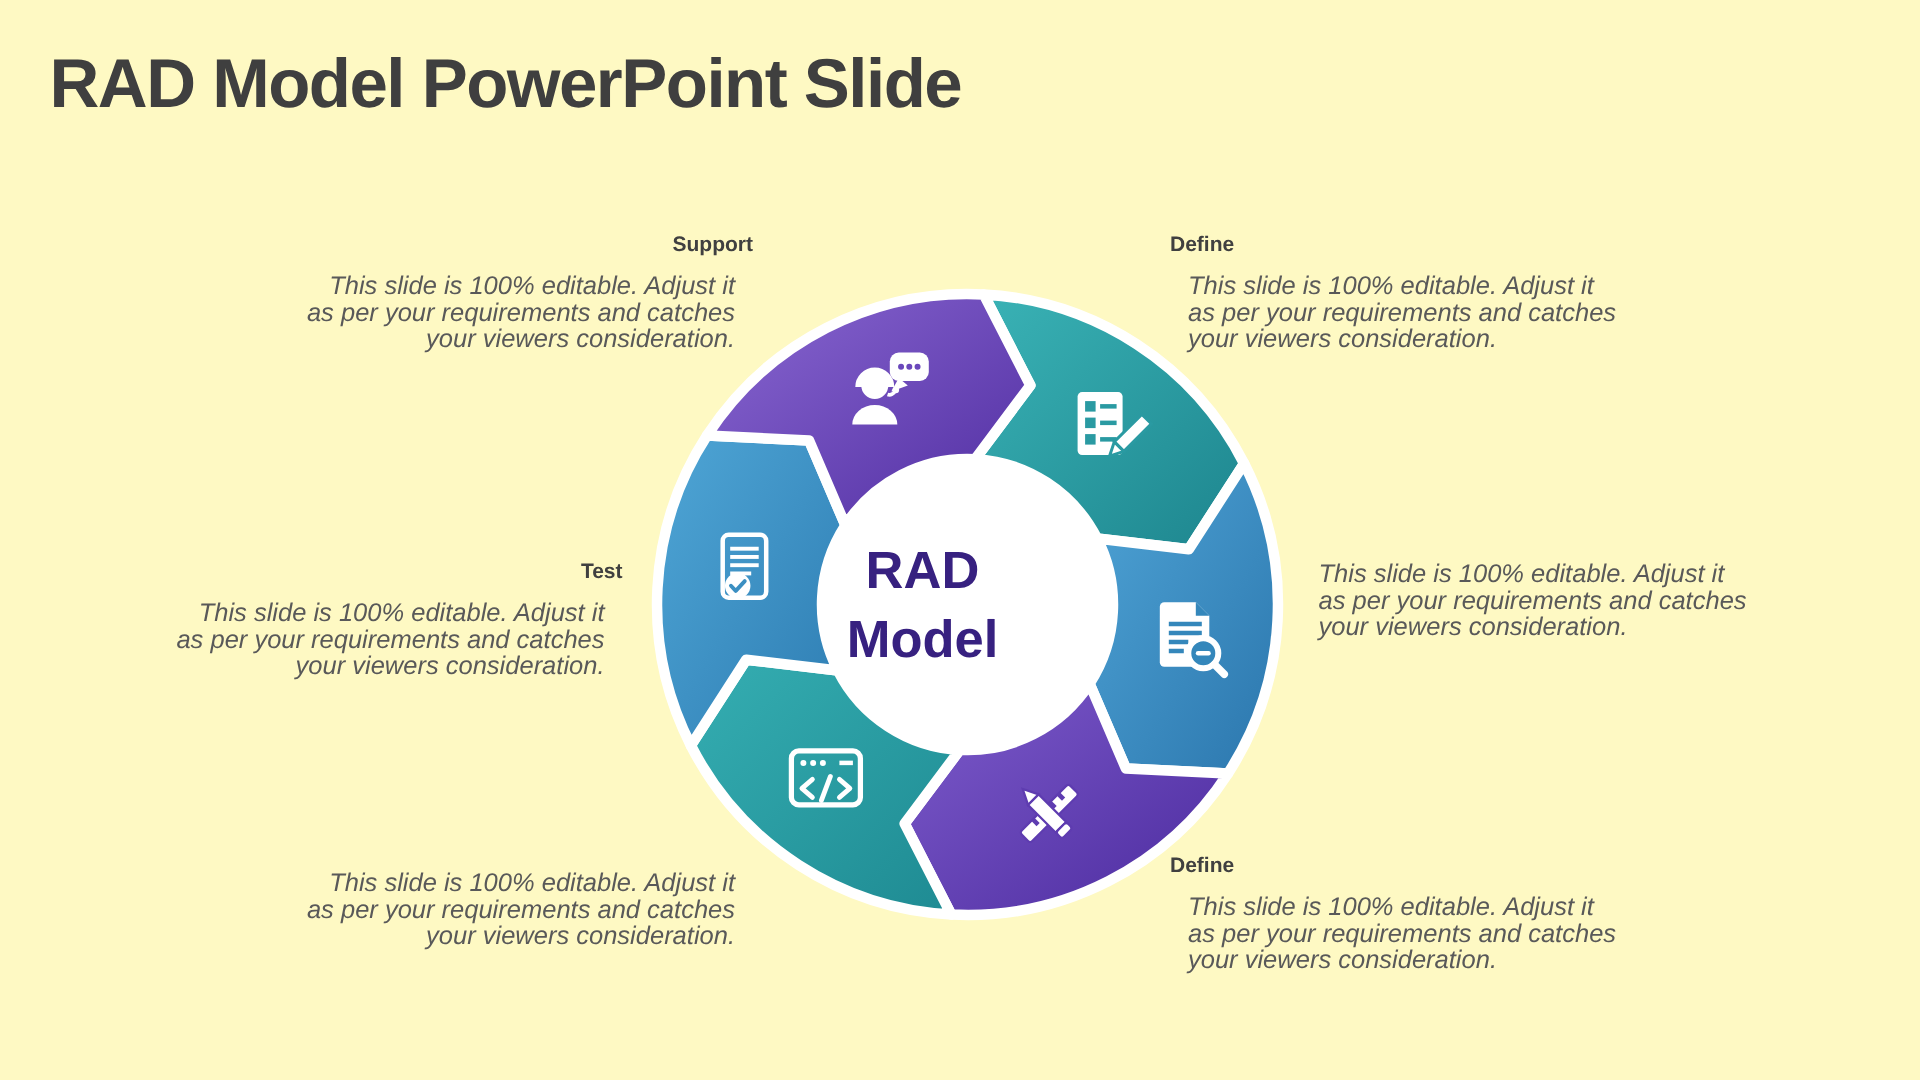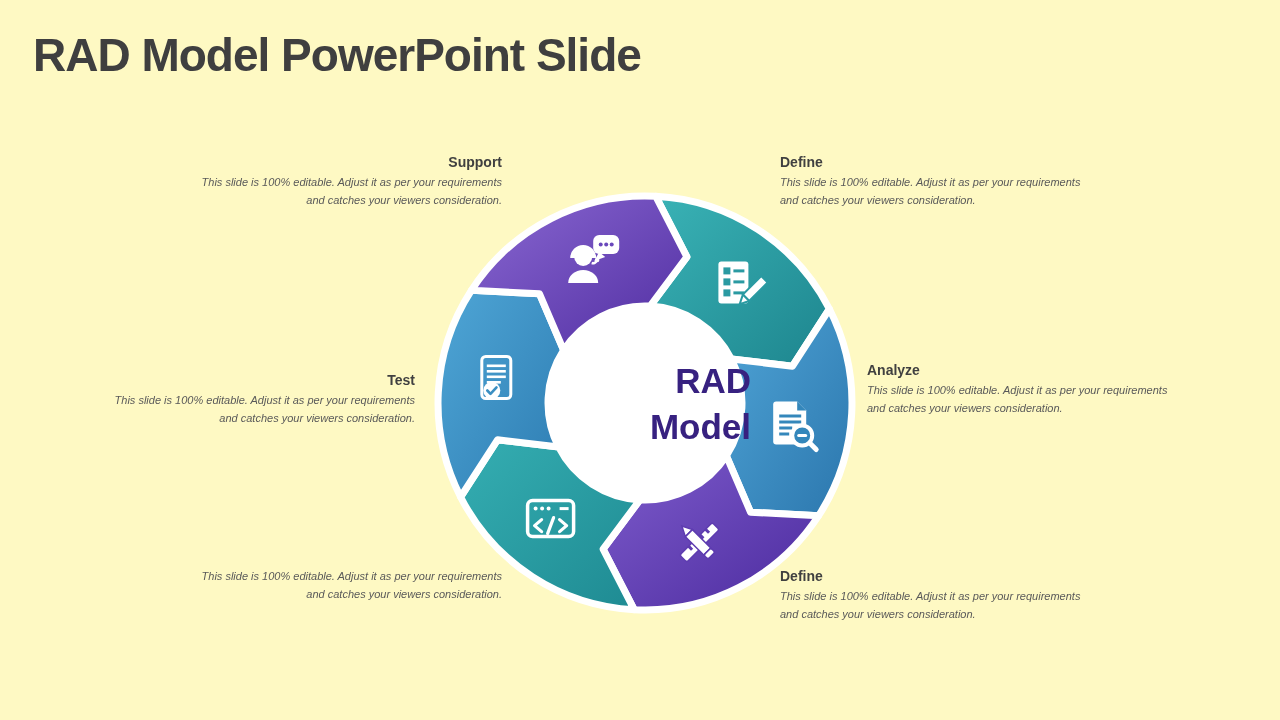--- a/index.html
+++ b/index.html
@@ -9,34 +9,34 @@
   .title{
     position:absolute; left:33px; top:28px; margin:0;
     font-size:46px; font-weight:bold; letter-spacing:-1px;
     color:var(--title-color,#3f3f3f);
     font-family:"Liberation Sans", sans-serif;
   }
 
   #wheel{position:absolute; left:0; top:0;}
 
   .center-label{
-    position:absolute; left:591px; top:358px; width:160px;
-    text-align:right; color:var(--center-text,#372180);
+    position:absolute; left:535px; top:358px; width:160px;
+    text-align:center; color:var(--center-text,#372180);
     font-weight:bold; font-size:35px; line-height:46px;
     font-family:"Liberation Sans", sans-serif;
   }
   .center-label span{display:block;}
 
   .phase-block{position:absolute; width:310px;}
   .phase-block h2{
     margin:0 0 4px 0; font-size:14px; font-weight:bold;
     color:var(--heading,#404040);
   }
   .phase-block p{
-    margin:0; font-size:11px; font-style:italic; line-height:17.5px;
+    margin:12px; font-size:17px; font-style:italic; line-height:17.5px;
     color:var(--body,#595959);
   }
   .align-right{text-align:right;}
   .align-left{text-align:left;}
 
   .pos-support{left:192px; top:154px;}
   .pos-define {left:780px; top:154px;}
   .pos-test   {left:105px; top:372px;}
   .pos-analyze{left:867px; top:362px;}
   .pos-develop{left:192px; top:568px;}
@@ -168,21 +168,20 @@
     <h2>Define</h2>
     <p>This slide is 100% editable. Adjust it as per your requirements and catches your viewers consideration.</p>
   </div>
 
   <div class="phase-block align-right pos-test">
     <h2>Test</h2>
     <p>This slide is 100% editable. Adjust it as per your requirements and catches your viewers consideration.</p>
   </div>
 
   <div class="phase-block align-left pos-analyze">
-    <h2>Analyze</h2>
     <p>This slide is 100% editable. Adjust it as per your requirements and catches your viewers consideration.</p>
   </div>
 
   <div class="phase-block align-right pos-develop">
     <p>This slide is 100% editable. Adjust it as per your requirements and catches your viewers consideration.</p>
   </div>
 
   <div class="phase-block align-left pos-design">
     <h2>Define</h2>
     <p>This slide is 100% editable. Adjust it as per your requirements and catches your viewers consideration.</p>

